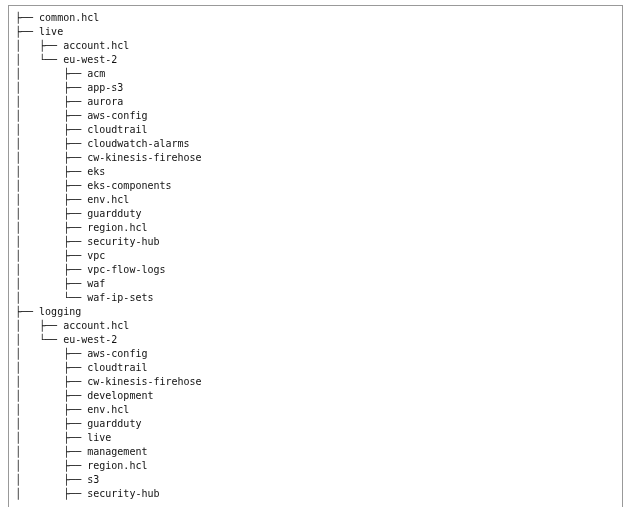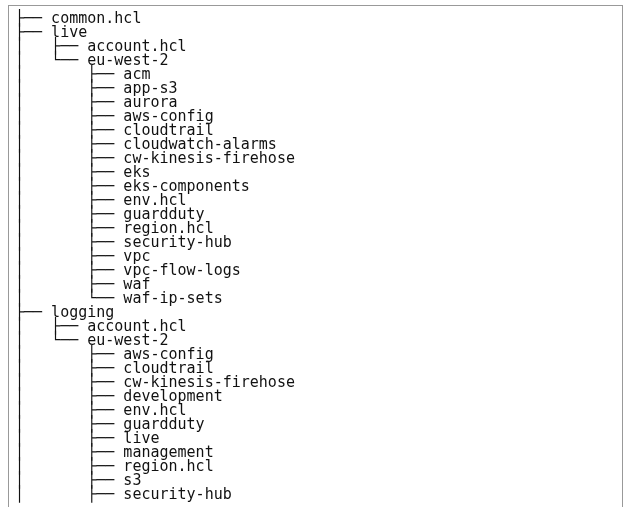--- a/index.html
+++ b/index.html
@@ -28,21 +28,21 @@
     border-top: 1px solid #999999;
     border-right: 1px solid #999999;
     box-sizing: border-box;
     background: #ffffff;
     overflow: hidden;
   }
   .tree {
     margin: 0;
     padding: 5px 0 0 6px;
     font-family: "DejaVu Sans Mono", monospace;
-    font-size: 15px;
+    font-size: 10px;
     line-height: 14px;
     color: #111111;
     white-space: pre;
     letter-spacing: 0px;
   }
   .tree-line {
     white-space: pre;
     height: 14px;
   }
 </style>

